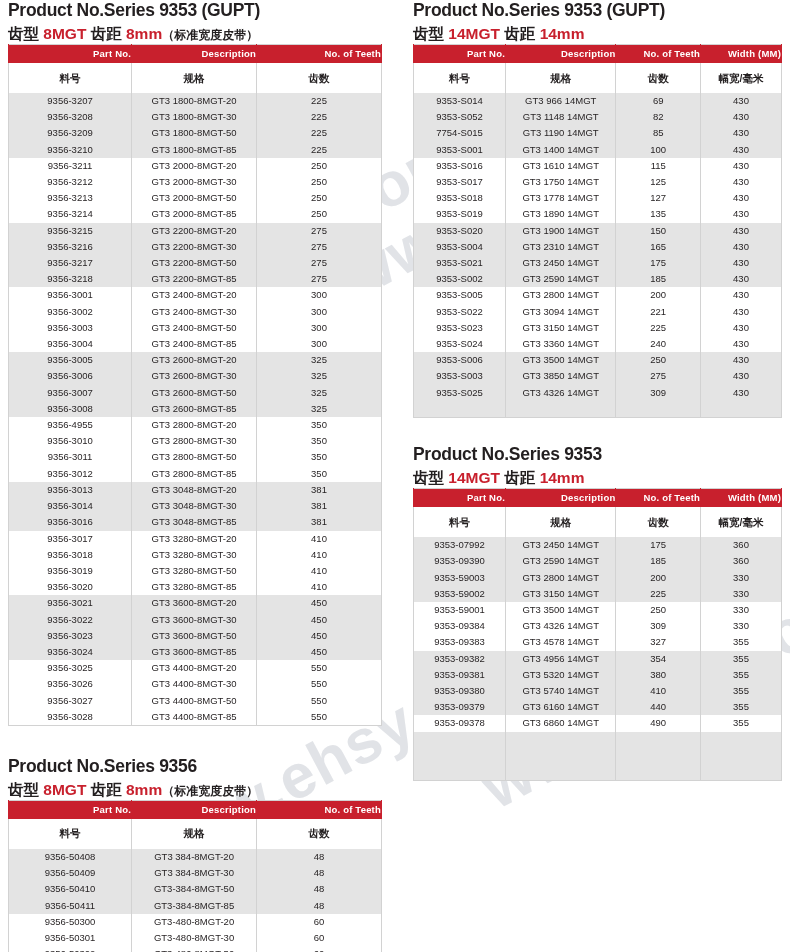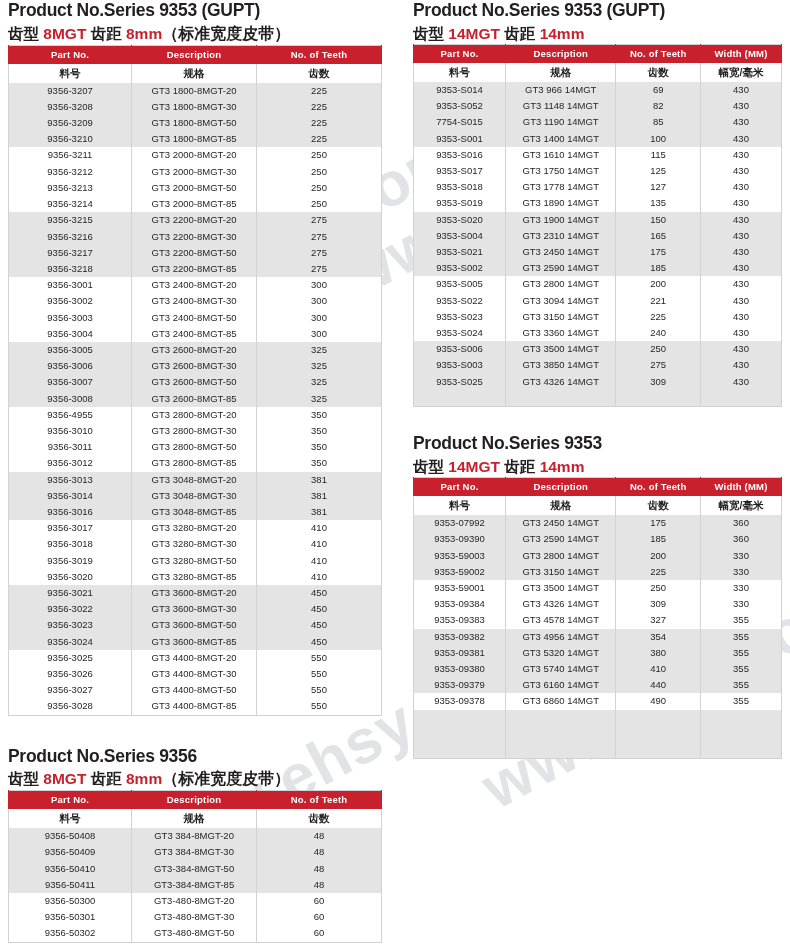--- a/index.html
+++ b/index.html
@@ -61,21 +61,21 @@
   }
   .title-cn {
     font-size: 15.5px;
     font-weight: bold;
     color: #231f20;
     line-height: 1.3;
     margin: 2px 0 0 0;
     white-space: nowrap;
   }
   .title-cn .hl { color: #c8202d; }
-  .title-cn .note { font-size: 16px; }
+  .title-cn .note { font-size: 12px; }
 
   
   table.spec {
     width: 100%;
     border-collapse: collapse;
     table-layout: fixed;
     background: #ffffff;
     border: 1px solid #d2d2d2;
   }
   table.spec th,
@@ -88,25 +88,26 @@
   }
   table.spec th {
     background: #c8202d;
     color: #ffffff;
     font-size: 9.5px;
     font-weight: bold;
     height: 16px;
     line-height: 18px;
     border-color: #c8202d;
     letter-spacing: .2px;
+    text-align: right;
   }
   table.spec tr.subhead td {
     font-size: 10.5px;
     font-weight: bold;
-    height: 19px;
+    height: 30px;
     line-height: 19px;
     background: #ffffff;
     color: #231f20;
   }
   table.spec tbody td {
     font-size: 9.5px;
     height: 16.2px;
     line-height: 16.2px;
     color: #231f20;
     white-space: nowrap;

